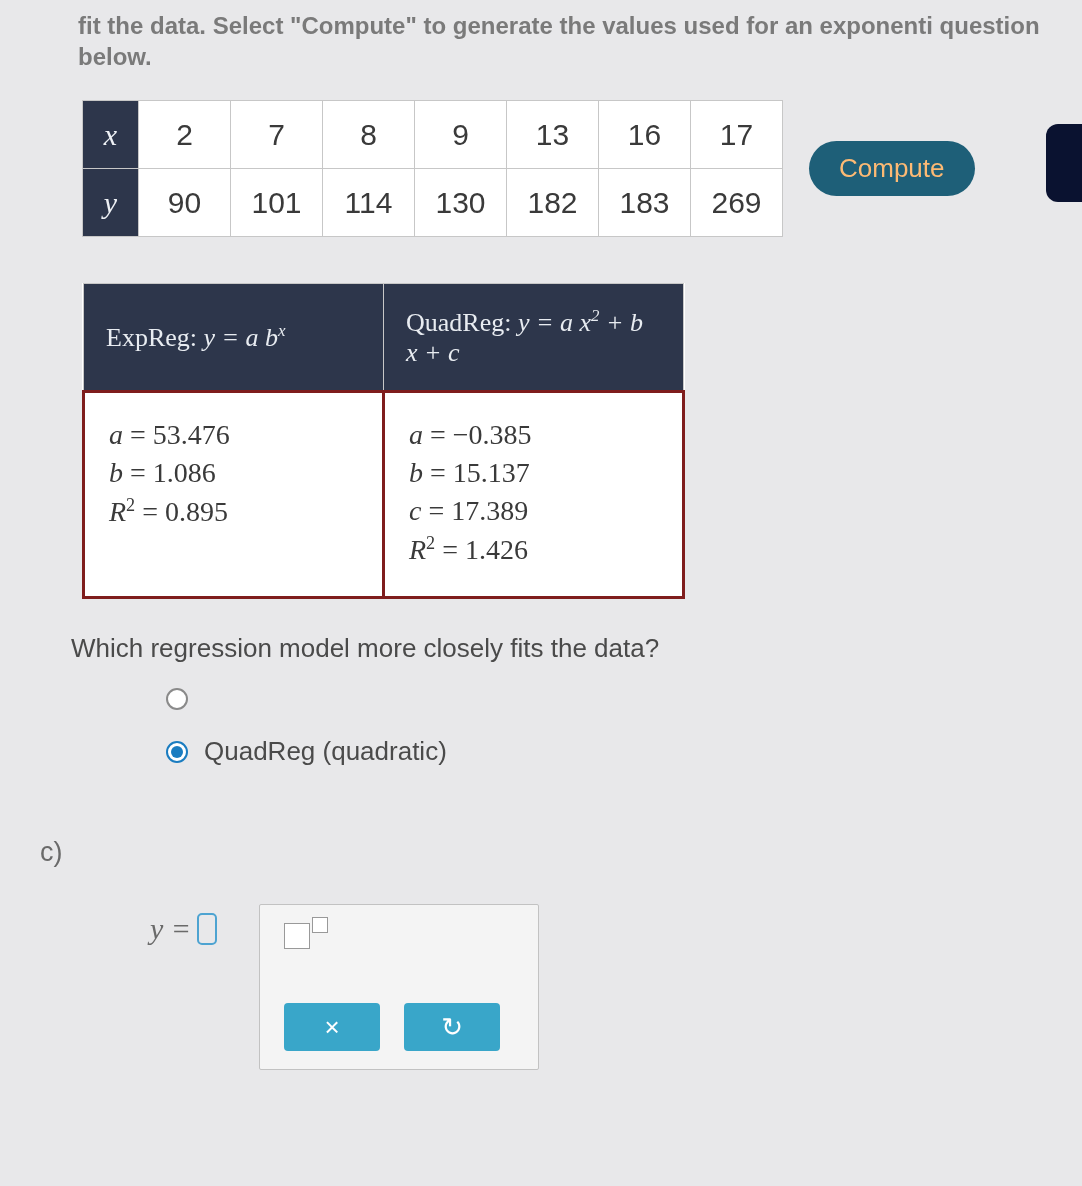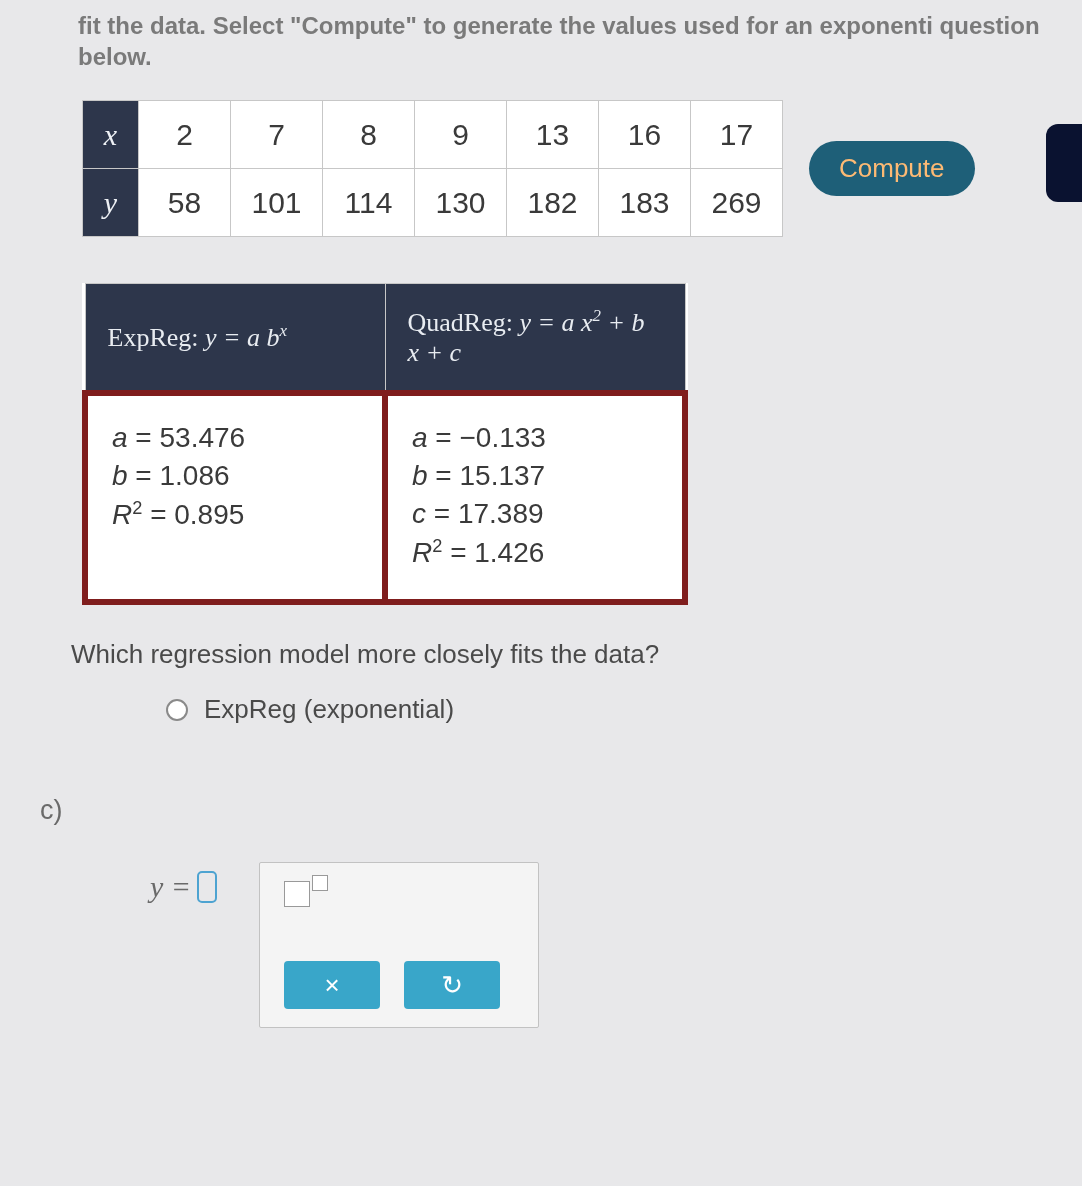--- a/index.html
+++ b/index.html
@@ -90,25 +90,25 @@
     background: #2d364b;
     color: #e8ecf1;
     font-size: 26px;
     font-weight: 500;
     padding: 22px 22px;
     text-align: left;
     border: 1px solid #c7c7c7;
     font-family: "Times New Roman", serif;
   }
   table.reg-table td {
-    border: 6px solid #7f1d1d;
+    border: 3px solid #7f1d1d;
     padding: 20px 24px 24px 24px;
     vertical-align: top;
     font-size: 28px;
-    font-family: Liberation Sans, sans-serif;
+    font-family: Liberation Serif, serif;
     color: #3a3a3a;
     width: 300px;
   }
   .sup { font-size: 0.65em; vertical-align: super; }
   .eqline { margin: 6px 0; font-style: italic; }
   .eqline .n { font-style: normal; }
 
   .question {
     margin: 34px 0 0 31px;
     font-size: 26px;
@@ -217,21 +217,21 @@
         <td>2</td>
         <td>7</td>
         <td>8</td>
         <td>9</td>
         <td>13</td>
         <td>16</td>
         <td>17</td>
       </tr>
       <tr>
         <th>y</th>
-        <td>58</td>
+        <td>90</td>
         <td>101</td>
         <td>114</td>
         <td>130</td>
         <td>182</td>
         <td>183</td>
         <td>269</td>
       </tr>
     </tbody>
       </table>
 
@@ -252,35 +252,40 @@
         <span style="font-style:italic"> y = a x<span class="sup">2</span> + b x + c</span>
       </th>
     </tr>
     <tr>
       <td>
         <div class="eqline"><span>a</span> <span class="n">= 53.476</span></div>
         <div class="eqline"><span>b</span> <span class="n">= 1.086</span></div>
         <div class="eqline"><span>R</span><span class="sup n">2</span> <span class="n">= 0.895</span></div>
       </td>
       <td>
-        <div class="eqline"><span>a</span> <span class="n">= −0.133</span></div>
+        <div class="eqline"><span>a</span> <span class="n">= −0.385</span></div>
         <div class="eqline"><span>b</span> <span class="n">= 15.137</span></div>
         <div class="eqline"><span>c</span> <span class="n">= 17.389</span></div>
         <div class="eqline"><span>R</span><span class="sup n">2</span> <span class="n">= 1.426</span></div>
       </td>
     </tr>
   </tbody>
     </table>
 
   <div class="question">Which regression model more closely fits the data?</div>
 
   <div class="options">
     <div class="opt">
       <span class="radio"></span>
-      <span>ExpReg (exponential)</span>
+    </div>
+    <div class="opt">
+      <span class="radio sel">
+          <span class="dot"></span>
+        </span>
+      <span>QuadReg (quadratic)</span>
     </div>
   </div>
 
   <div class="partc">
     <span class="lbl">c)</span>
   </div>
 
   <div class="ans-row">
     <div class="yeq">
       <span>y =</span><span class="box"></span>

